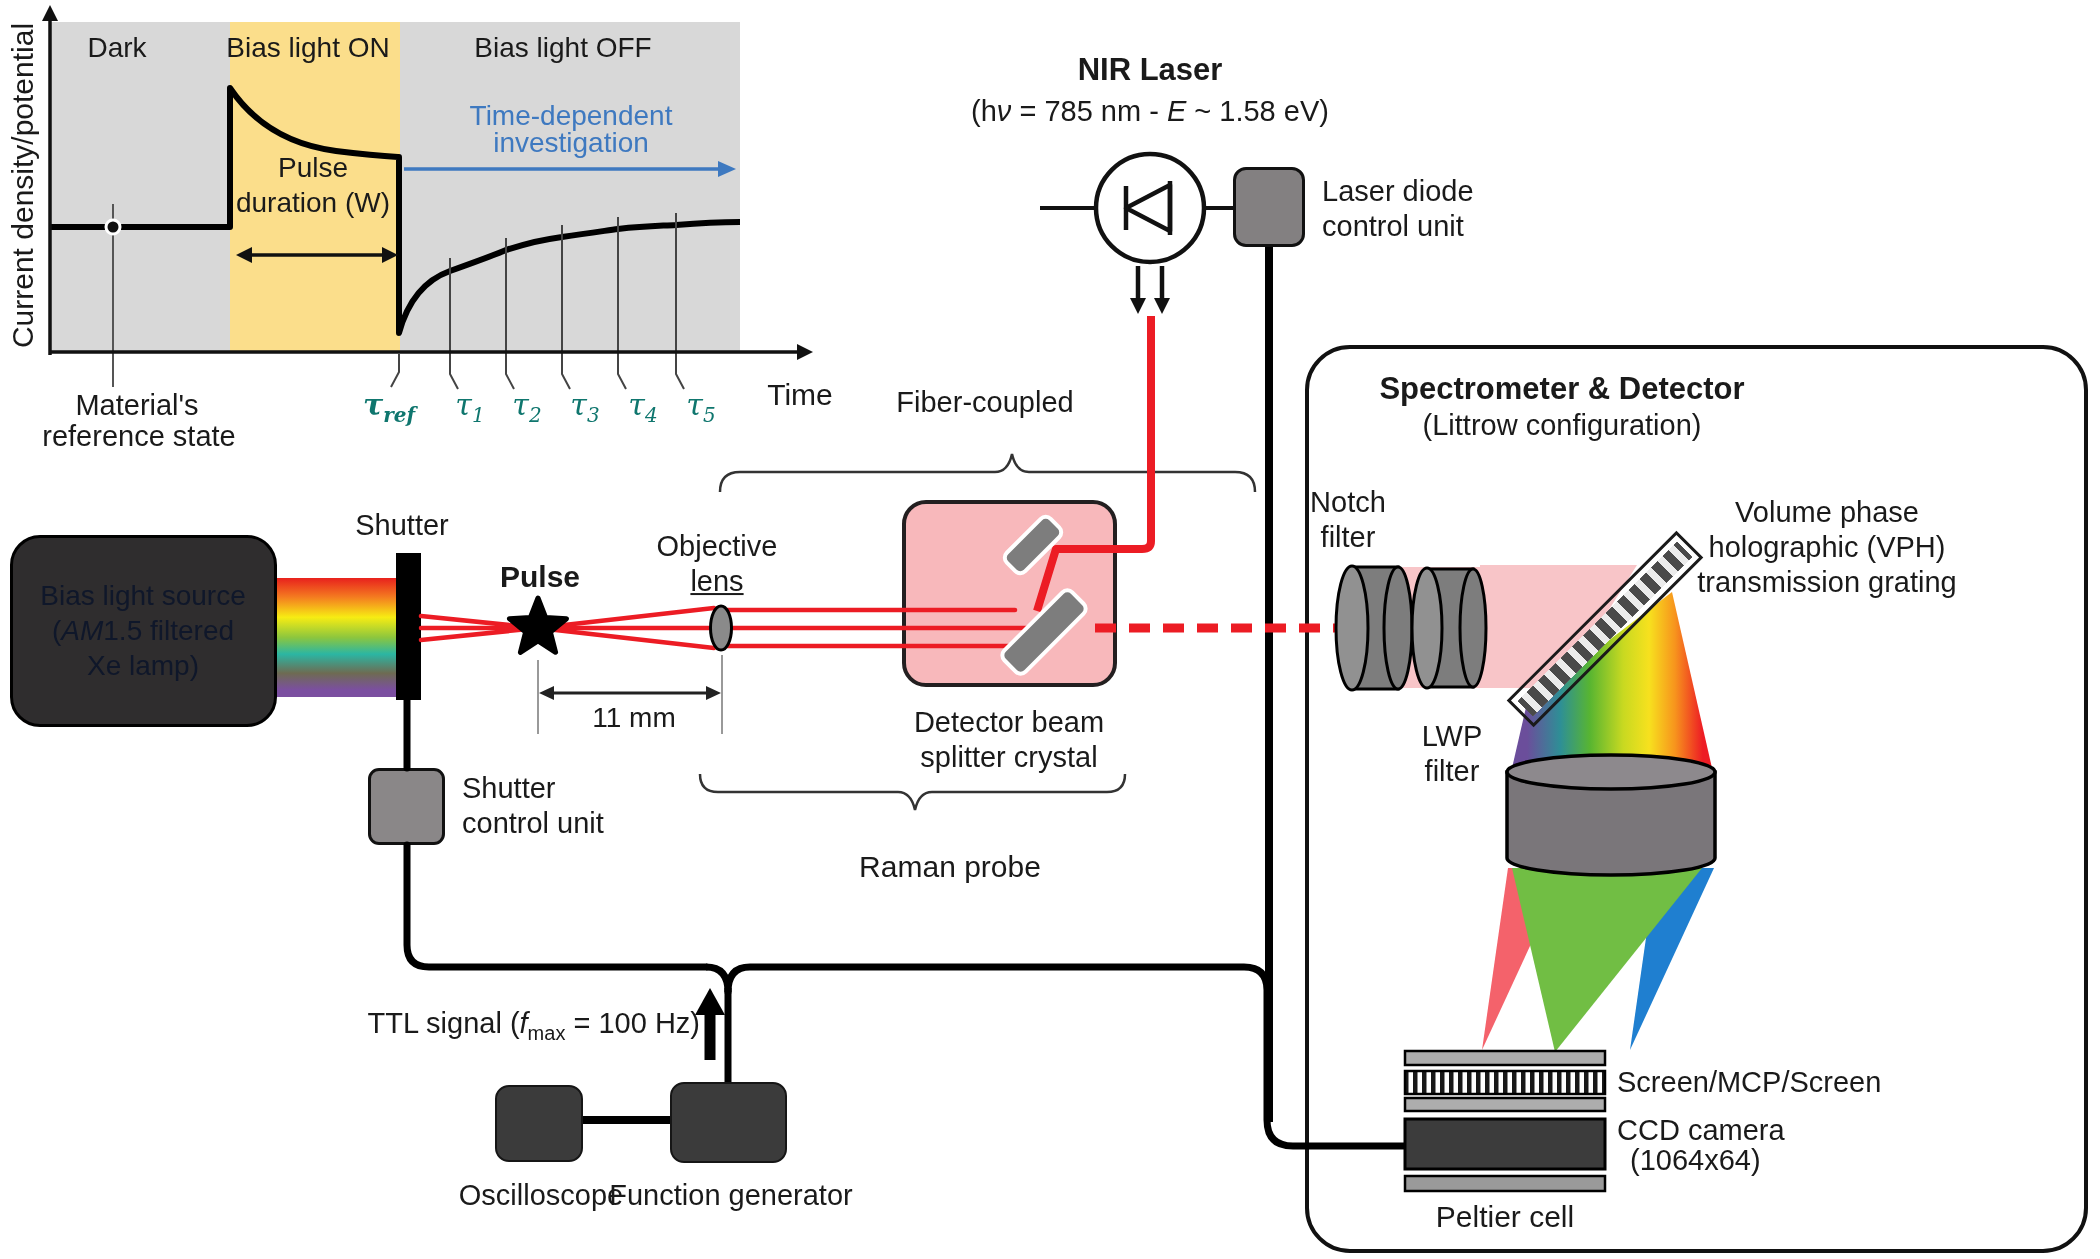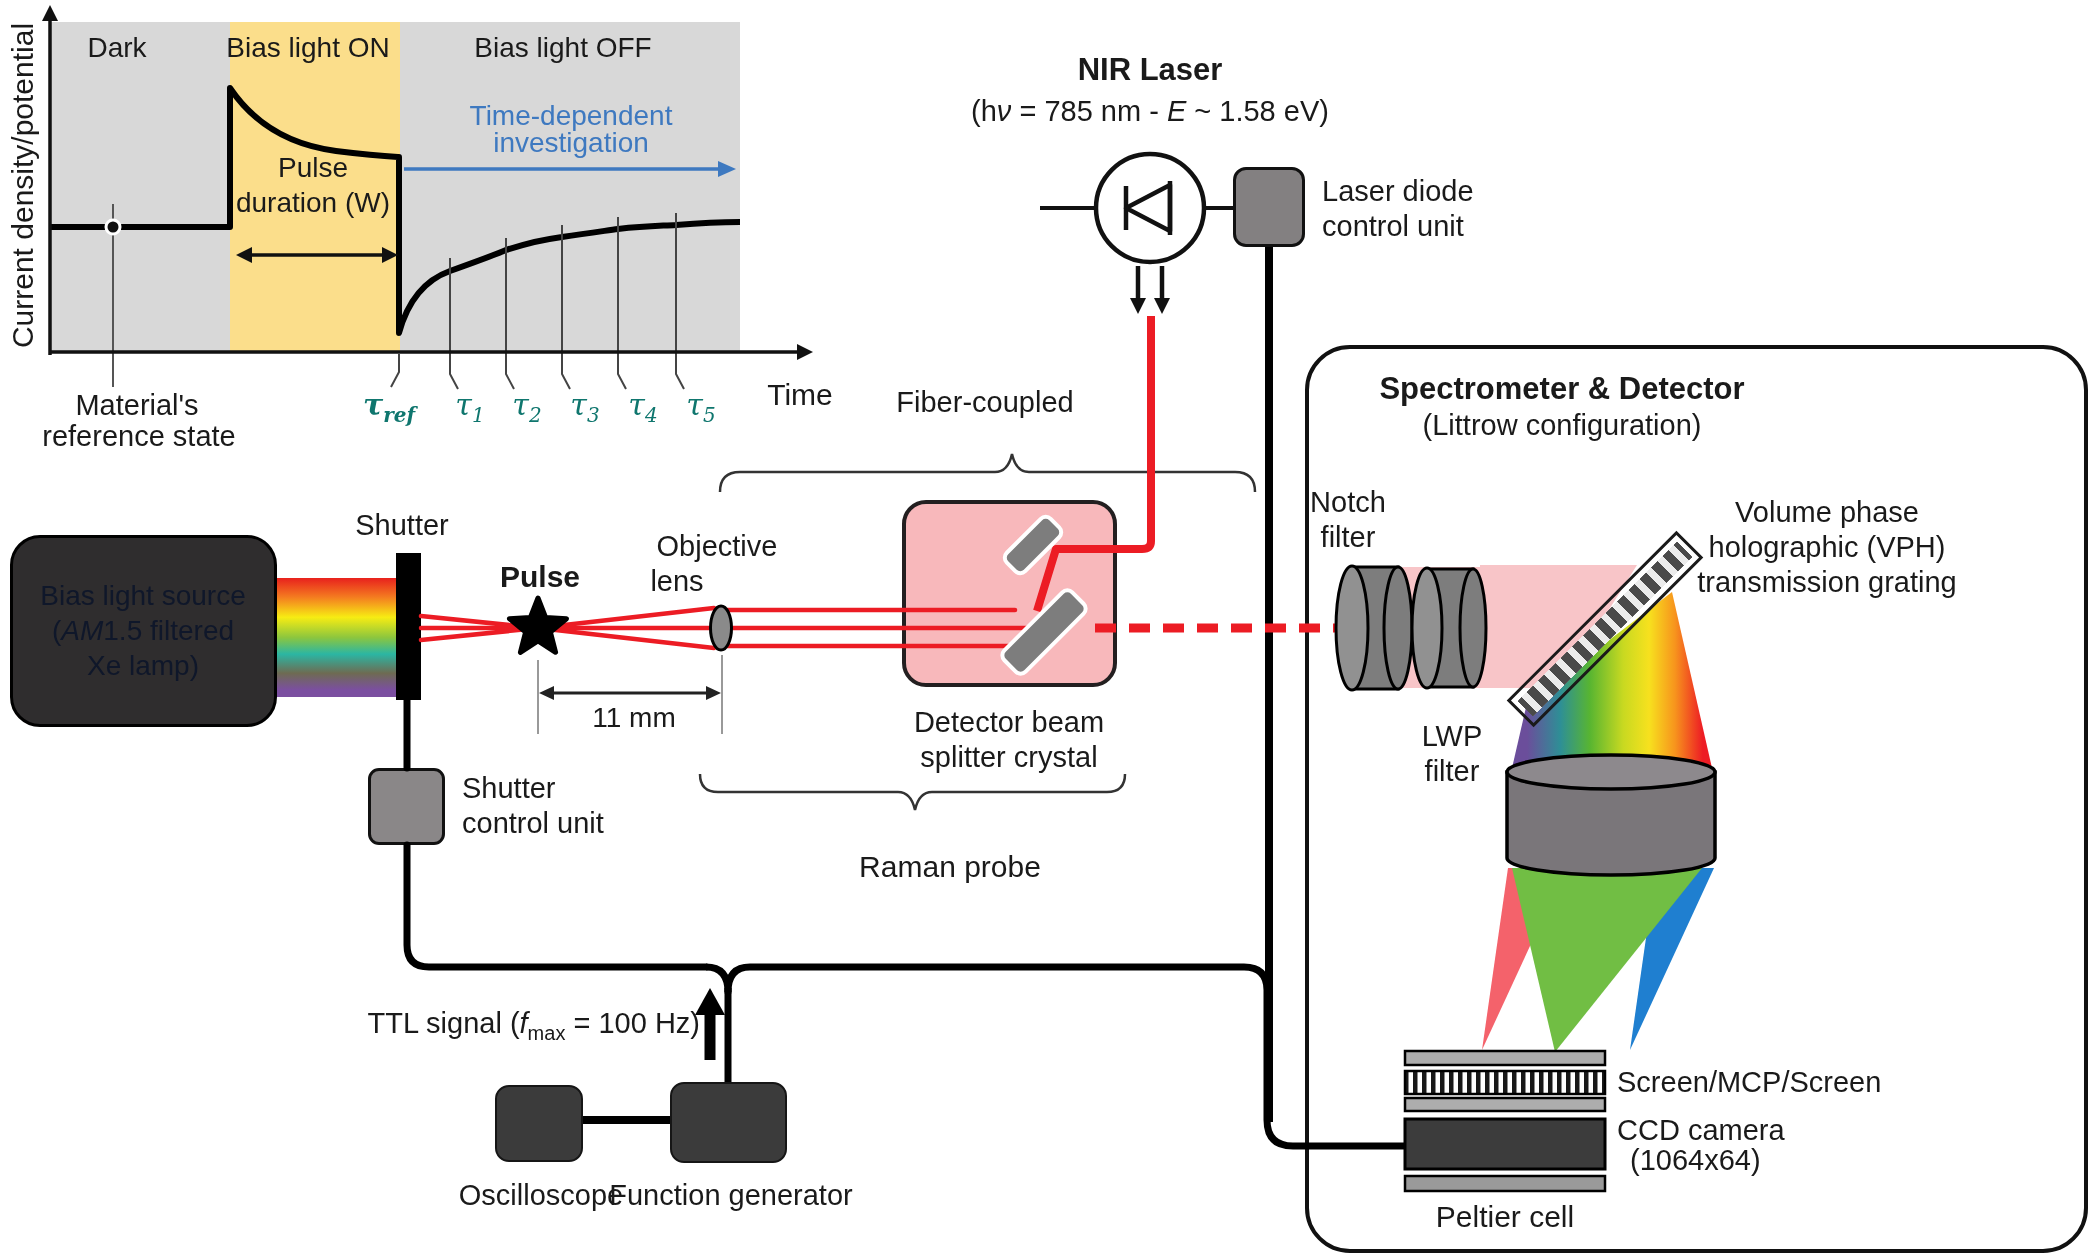--- a/index.html
+++ b/index.html
@@ -190,21 +190,21 @@
   <div class="tl" style="left:1322px;top:226px;">control unit</div>
 
   <div class="t white sz28" style="left:143px;top:596px;">Bias light source</div>
   <div class="t white sz28" style="left:143px;top:631px;"><span>(</span><i>AM</i><span>1.5 filtered</span></div>
   <div class="t white sz28" style="left:143px;top:666px;">Xe lamp)</div>
 
   <div class="t" style="left:402px;top:526px;">Shutter</div>
   <div class="t bold sz30" style="left:540px;top:576px;">Pulse</div>
   <div class="t sz28" style="left:634px;top:718px;">11 mm</div>
   <div class="t" style="left:717px;top:547px;">Objective</div>
-  <div class="t" style="left:677px;top:582px;">lens</div>
+  <div class="t" style="left:717px;top:582px;text-decoration:underline;">lens</div>
   <div class="t" style="left:985px;top:403px;">Fiber-coupled</div>
   <div class="t" style="left:1009px;top:723px;">Detector beam</div>
   <div class="t" style="left:1009px;top:758px;">splitter crystal</div>
   <div class="t sz30" style="left:950px;top:866px;">Raman probe</div>
   <div class="tl" style="left:462px;top:788px;">Shutter</div>
   <div class="tl" style="left:462px;top:823px;">control unit</div>
 
   <div class="tr" style="left:700px;top:1026px;text-align:center;"><span>TTL signal (</span><i>f</i><sub style="font-size:20px;">max</sub><span> = 100 Hz)</span></div>
   <div class="t" style="left:541px;top:1196px;">Oscilloscope</div>
   <div class="t" style="left:731px;top:1196px;">Function generator</div>

